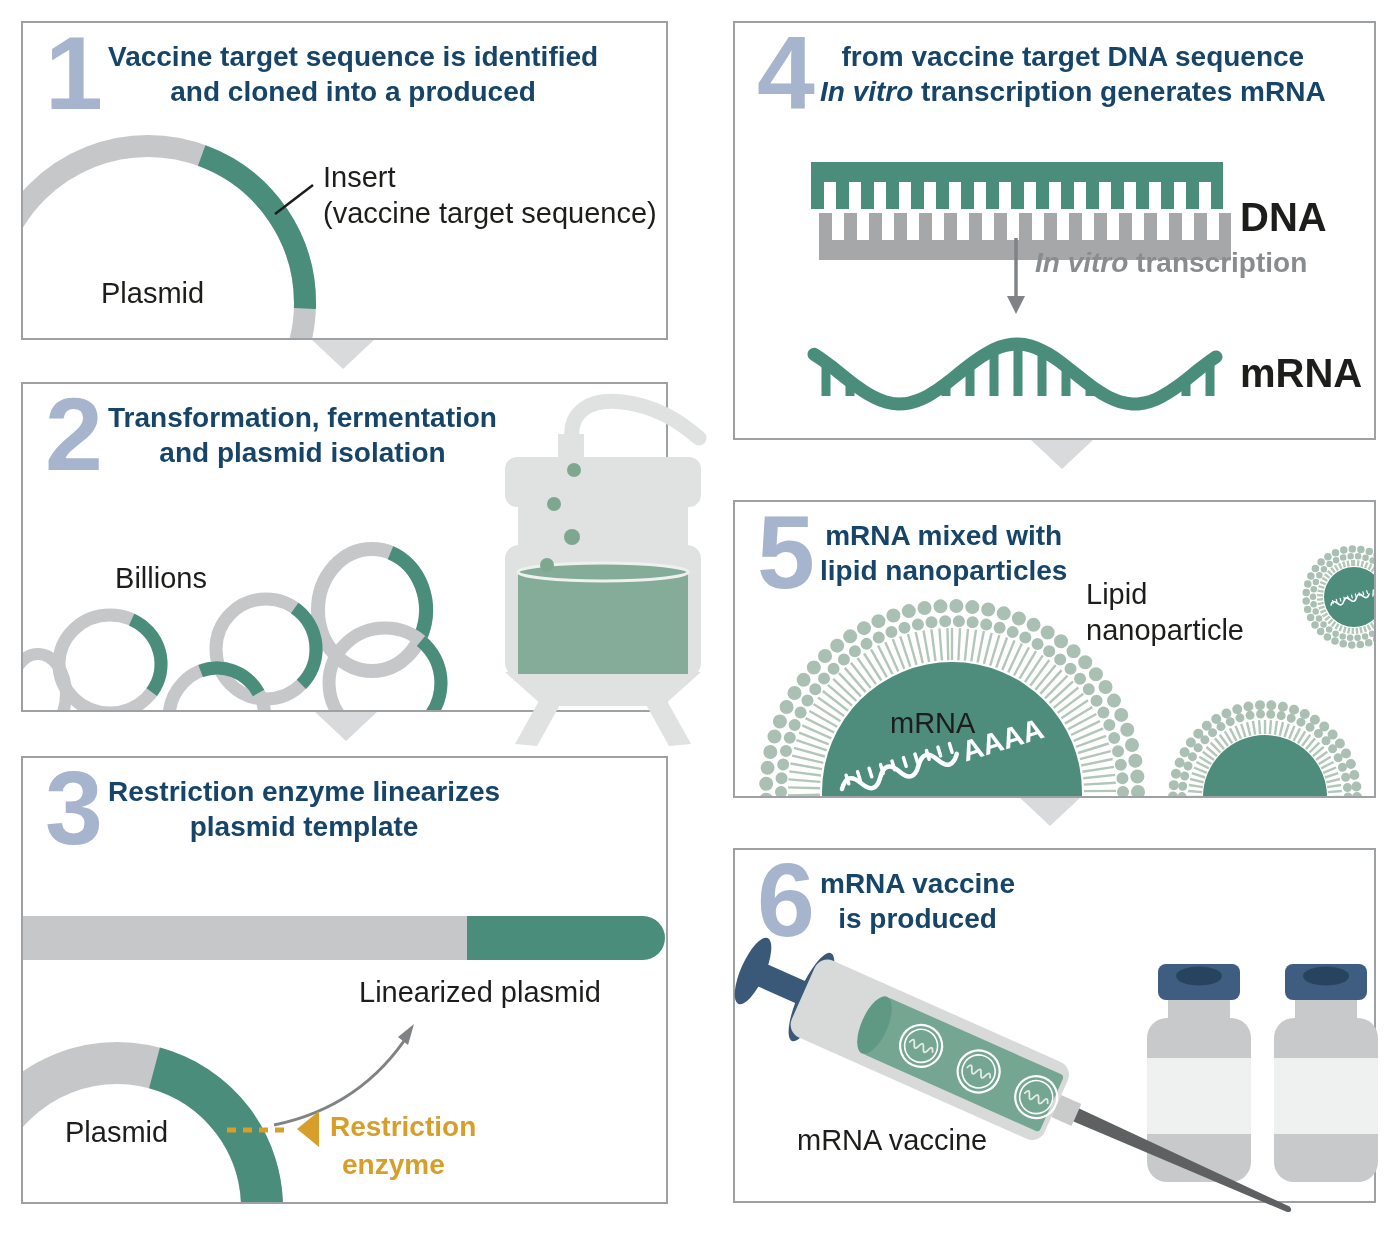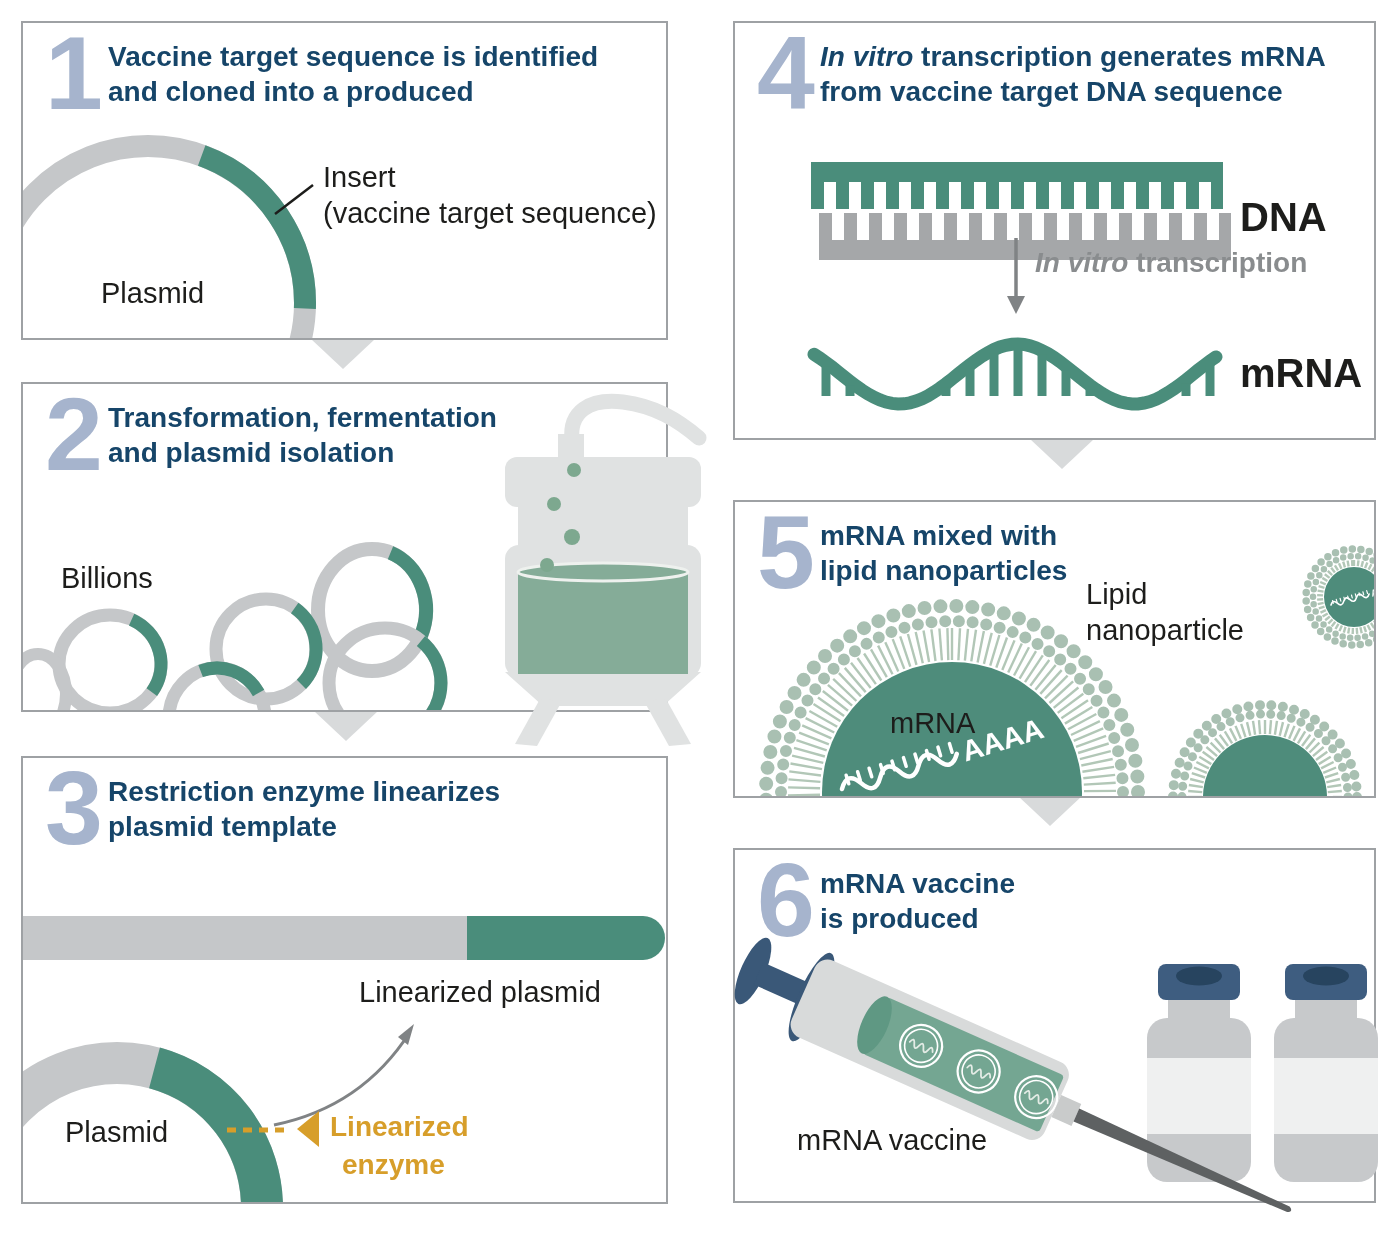--- a/index.html
+++ b/index.html
@@ -6,24 +6,24 @@
   body{font-family:"Liberation Sans","DejaVu Sans",sans-serif;color:#1d1d1b;}
   .canvas{position:relative;width:1400px;height:1240px;background:#fff;overflow:hidden;}
   .panel{position:absolute;background:#fff;border:2px solid #9ea1a4;box-sizing:border-box;z-index:1;}
   .clip{position:absolute;inset:0;overflow:hidden;}
   .decor{position:absolute;left:0;top:0;}
   .ovf{overflow:visible;}
   .stepnum{position:absolute;left:12px;top:-4px;width:78px;text-align:center;
            font-size:104px;font-weight:bold;color:#a6b4cd;line-height:1.05;}
   .title{position:absolute;left:85px;top:16px;font-size:28px;font-weight:bold;
          color:#164569;line-height:35px;white-space:nowrap;}
-  .title .l{display:block;}
+  .title .l{display:block;text-align:center;}
   .lbl{position:absolute;font-size:29px;line-height:36px;color:#1d1d1b;white-space:nowrap;}
   .lbl.big{font-size:40px;font-weight:bold;}
-  .lbl.center{text-align:left;}
+  .lbl.center{text-align:center;}
   .lbl.gray{color:#898c8e;font-weight:bold;font-size:28px;}
   .lbl.orange{color:#d79e2a;font-weight:bold;font-size:28px;line-height:38px;}
   .chevron{position:absolute;width:64px;height:30px;background:#d8dadb;z-index:0;
            clip-path:polygon(0 0,100% 0,50% 100%);}
   
   .dna{position:absolute;}
   .dna-bar-g{position:absolute;left:76px;top:139px;width:412px;height:20px;background:#4a8d7b;}
   .dna-teeth-g{position:absolute;left:76px;top:158px;width:412px;height:28px;
       background:repeating-linear-gradient(90deg,#4a8d7b 0 13px,transparent 13px 25px);}
   .dna-teeth-y{position:absolute;left:84px;top:190px;width:412px;height:28px;
@@ -123,21 +123,21 @@
       </svg>
     </div>
     <div class="stepnum">3</div>
     <div class="title">
       <span class="l">Restriction enzyme linearizes</span>
       <span class="l">plasmid template</span>
     </div>
     <div class="lbl" style="left:336px;top:216px">Linearized plasmid</div>
     <div class="lbl" style="left:42px;top:356px">Plasmid</div>
     <div class="lbl orange" style="left:307px;top:350px">
-      <div>Linearized</div>
+      <div>Restriction</div>
       <div style="padding-left:12px">enzyme</div>
     </div>
   </section>
 
   <section class="panel" style="left:733px;top:21px;width:643px;height:419px">
     <div class="dna">
       <div class="dna-bar-g"></div>
         <div class="dna-teeth-g"></div>
       <div class="dna-teeth-y"></div>
         <div class="dna-bar-y"></div>
@@ -155,22 +155,22 @@
         <line x1="259" y1="330.5" x2="259" y2="373" stroke="#4a8d7b" stroke-width="9"></line>
         <line x1="283" y1="325.0" x2="283" y2="373" stroke="#4a8d7b" stroke-width="9"></line>
         <line x1="307" y1="331.5" x2="307" y2="373" stroke="#4a8d7b" stroke-width="9"></line>
         <line x1="331" y1="347.3" x2="331" y2="373" stroke="#4a8d7b" stroke-width="9"></line>
         <line x1="355" y1="366.2" x2="355" y2="373" stroke="#4a8d7b" stroke-width="9"></line>
         <line x1="451" y1="360.8" x2="451" y2="373" stroke="#4a8d7b" stroke-width="9"></line>
         <line x1="475" y1="342.0" x2="475" y2="373" stroke="#4a8d7b" stroke-width="9"></line>
       </svg>
     <div class="stepnum">4</div>
     <div class="title">
+      <span class="l">from vaccine target DNA sequence</span>
       <span class="l"><i>In vitro</i><span> transcription generates mRNA</span></span>
-      <span class="l">from vaccine target DNA sequence</span>
     </div>
     <div class="lbl big" style="left:505px;top:176px">DNA</div>
     <div class="lbl gray" style="left:300px;top:222px">
       <i>In vitro</i><span> transcription</span>
     </div>
     <div class="lbl big" style="left:505px;top:332px">mRNA</div>
   </section>
 
   <section class="panel" style="left:733px;top:500px;width:643px;height:298px">
     <div class="clip">

